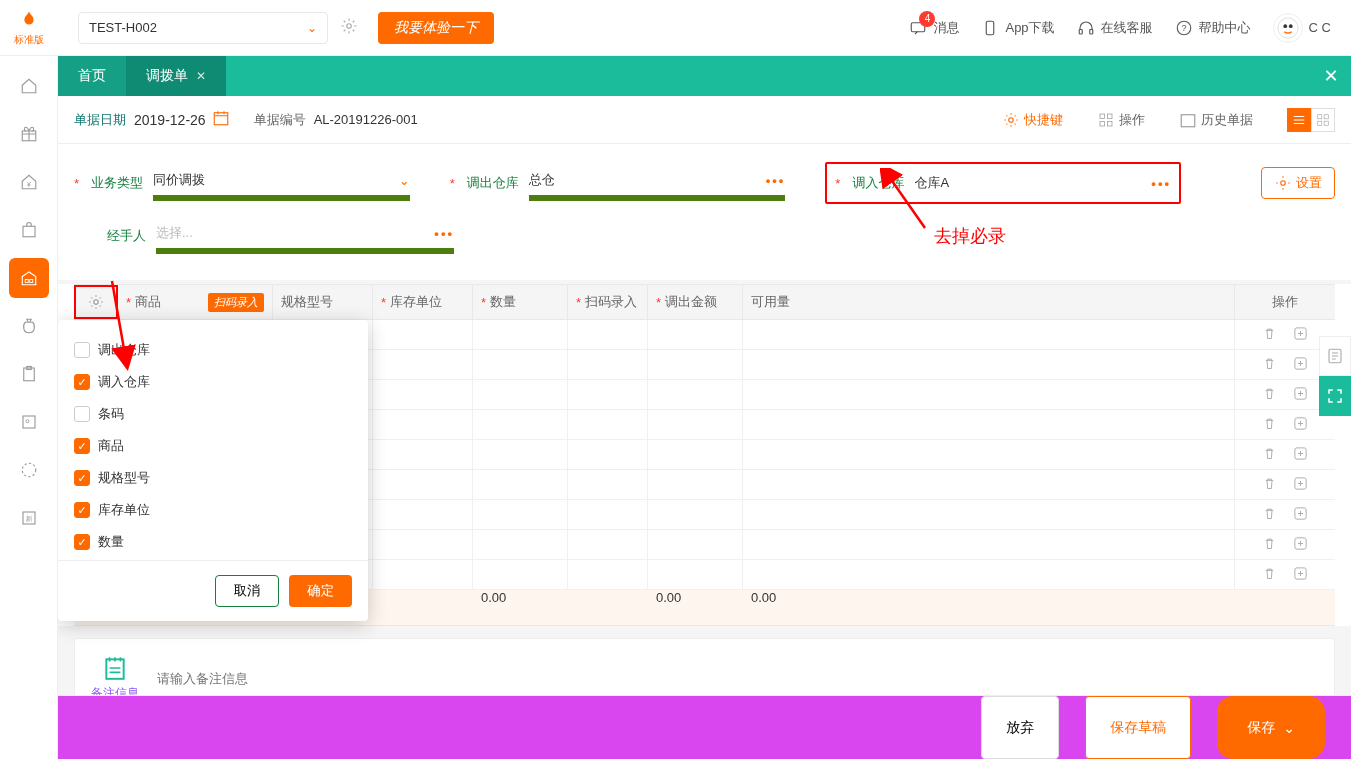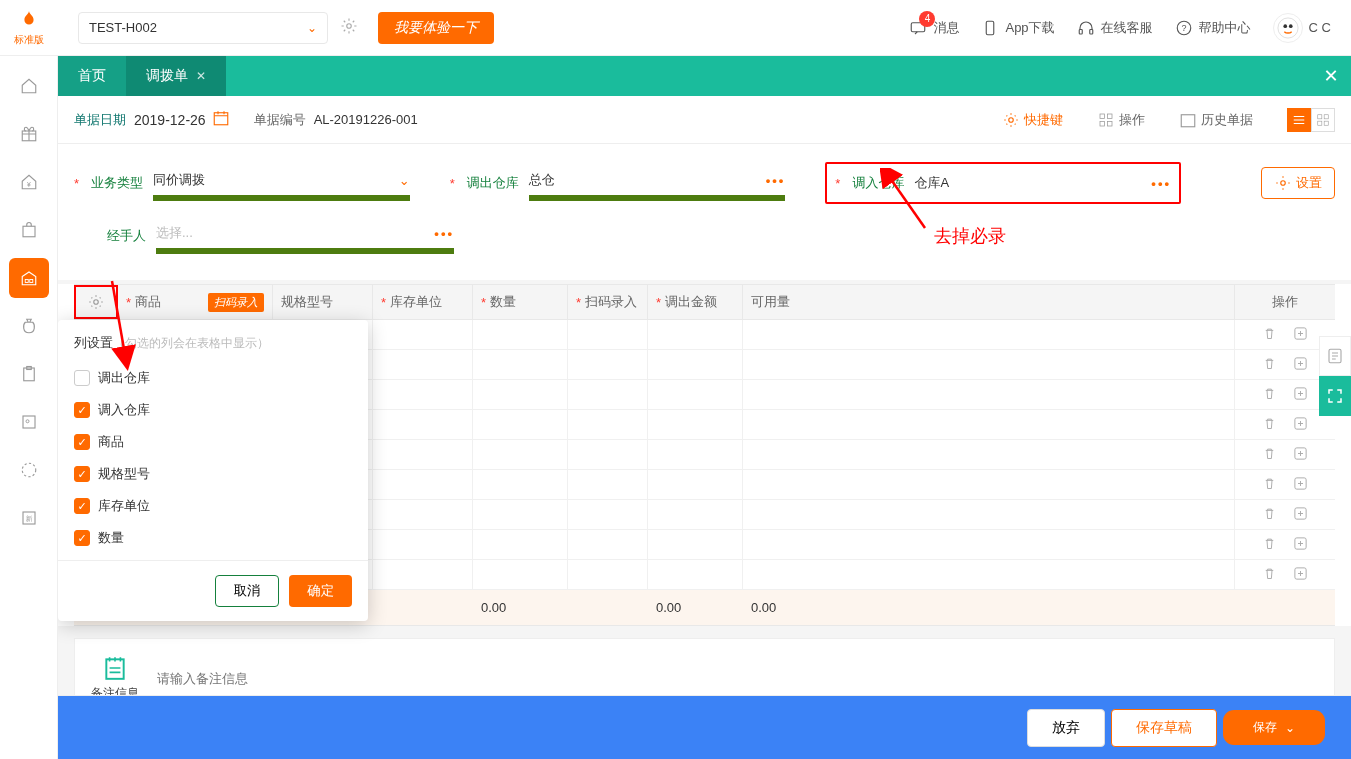--- a/index.html
+++ b/index.html
@@ -86,21 +86,21 @@
 .td.product { flex: 0 0 155px; }
 .td.spec { flex: 0 0 100px; }
 .td.unit { flex: 0 0 100px; }
 .td.qty { flex: 0 0 95px; }
 .td.cost { flex: 0 0 80px; }
 .td.amt { flex: 0 0 95px; }
 .td.avail { flex: 1; }
 .td.ops { flex: 0 0 100px; justify-content: center; gap: 16px; color: #999; border-right: none;}
 .td.ops span { cursor: pointer; }
 
-.tfoot { display: flex; height: 36px; background: #fdf5ee; align-items: center; border-bottom: 1px solid #e8e8e8;}
+.tfoot { display: flex; height: 36px; background: #fdf5ee; align-items: flex-start; border-bottom: 1px solid #e8e8e8;}
 .tfoot .td { border-right: none; color: #333; font-weight: 500;}
 
 
 .popover { position: absolute; top: 36px; left: 0; width: 310px; background: #fff; box-shadow: 0 4px 20px rgba(0,0,0,.2); border-radius: 4px; padding: 14px 0 14px 0; z-index: 50; }
 .popover-title { padding: 0 16px 10px 16px; color: #333; }
 .popover-title .hint { color: #bbb; font-size: 12px; }
 .popover-list { max-height: 220px; overflow-y: scroll; padding: 0 16px; }
 .popover-list::-webkit-scrollbar { width: 12px; }
 .popover-list::-webkit-scrollbar-thumb { background: #ccc; border-radius: 6px; }
 .popover-list::-webkit-scrollbar-track { background: #f0f0f0; }
@@ -108,28 +108,28 @@
 .check-box { width: 16px; height: 16px; border: 1px solid #ccc; border-radius: 3px; display: flex; align-items: center; justify-content: center; flex-shrink: 0;}
 .check-box.on { background: #ff6a00; border-color: #ff6a00; color: #fff; font-size: 11px; }
 .popover-foot { display: flex; justify-content: flex-end; gap: 10px; padding: 14px 16px 0 16px; border-top: 1px solid #eee; margin-top: 6px;}
 .btn-cancel { border: 1px solid #15803d; background: #fff; padding: 6px 18px; border-radius: 4px; cursor: pointer; }
 .btn-ok { border: none; background: #ff6a00; color: #fff; padding: 6px 18px; border-radius: 4px; cursor: pointer; }
 
 
 .remarks { background: #fff; margin: 12px 16px 0 16px; display: flex; padding: 16px; gap: 18px; align-items: center; border: 1px solid #eee;}
 .remarks-icon-col { display: flex; flex-direction: column; align-items: center; gap: 4px; }
 .remarks-icon { width: 26px; height: 26px; color: #1abc9c; }
-.remarks-label { font-size: 12px; color: #404040; }
+.remarks-label { font-size: 12px; color: #8b5cf6; }
 .remarks-input { flex: 1; border: none; color: #bbb; font-size: 13px;}
 
 
-.footer { position: absolute; bottom: 0; left: 58px; right: 0; height: 64px; background: #3b82f6; border-top: 1px solid #eee; display: flex; align-items: center; justify-content: flex-end; padding: 0 26px; gap: 6px; }
+.footer { position: absolute; bottom: 0; left: 58px; right: 0; height: 64px; background: #d946ef; border-top: 1px solid #eee; display: flex; justify-content: flex-end; padding: 0 26px; gap: 26px; }
 .btn-discard { border: 1px solid #ddd; background: #fff; padding: 9px 24px; border-radius: 4px; cursor: pointer; font-size: 14px;}
 .btn-draft { border: 1px solid #ff6a00; background: #fff; color: #ff6a00; padding: 9px 24px; border-radius: 4px; cursor: pointer; font-size: 14px;}
-.btn-save { border: none; background: #ff6a00; color: #fff; padding: 9px 30px; border-radius: 11px; cursor: pointer; font-size: 12px; display: flex; align-items: center; gap: 8px;}
+.btn-save { border: none; background: #ff6a00; color: #fff; padding: 9px 30px; border-radius: 16px; cursor: pointer; font-size: 14px; display: flex; align-items: center; gap: 8px;}
 
 
 .right-rail { position: absolute; top: 336px; right: 0; width: 32px; display: flex; flex-direction: column; gap: 0; z-index: 20;}
 .rail-btn { width: 32px; height: 40px; display: flex; align-items: center; justify-content: center; cursor: pointer; }
 .rail-btn.note { background: #fff; border: 1px solid #eee; color: #999;}
 .rail-btn.expand { background: #1abc9c; color: #fff; }
 
 
 .annot-arrow { position: absolute; top: 168px; left: 880px; pointer-events: none; z-index: 40;}
 .annot-text { position: absolute; top: 224px; left: 920px; color: #ff0000; font-size: 18px; font-weight: 500; z-index: 40; margin-left: 14px;}
@@ -403,31 +403,32 @@
           </div>
         <div class="th amt">
             <span class="req-star">*</span>
             <span>调出金额</span>
           </div>
         <div class="th avail">可用量</div>
         <div class="th ops">操作</div>
       </div>
 
       <div class="popover">
-        <div class="popover-title">
-          <span>列设置</span><span class="hint">（勾选的列会在表格中显示）</span>
-        </div>
         <div class="popover-list" id="col-list">
             <div class="check-row">
               <div class="check-box"></div>
               <span>调出仓库</span>
             </div>
             <div class="check-row">
               <div class="check-box on">✓</div>
               <span>调入仓库</span>
+            </div>
+            <div class="check-row">
+              <div class="check-box"></div>
+              <span>条码</span>
             </div>
             <div class="check-row">
               <div class="check-box on">✓</div>
               <span>商品</span>
             </div>
             <div class="check-row">
               <div class="check-box on">✓</div>
               <span>规格型号</span>
             </div>
             <div class="check-row">

